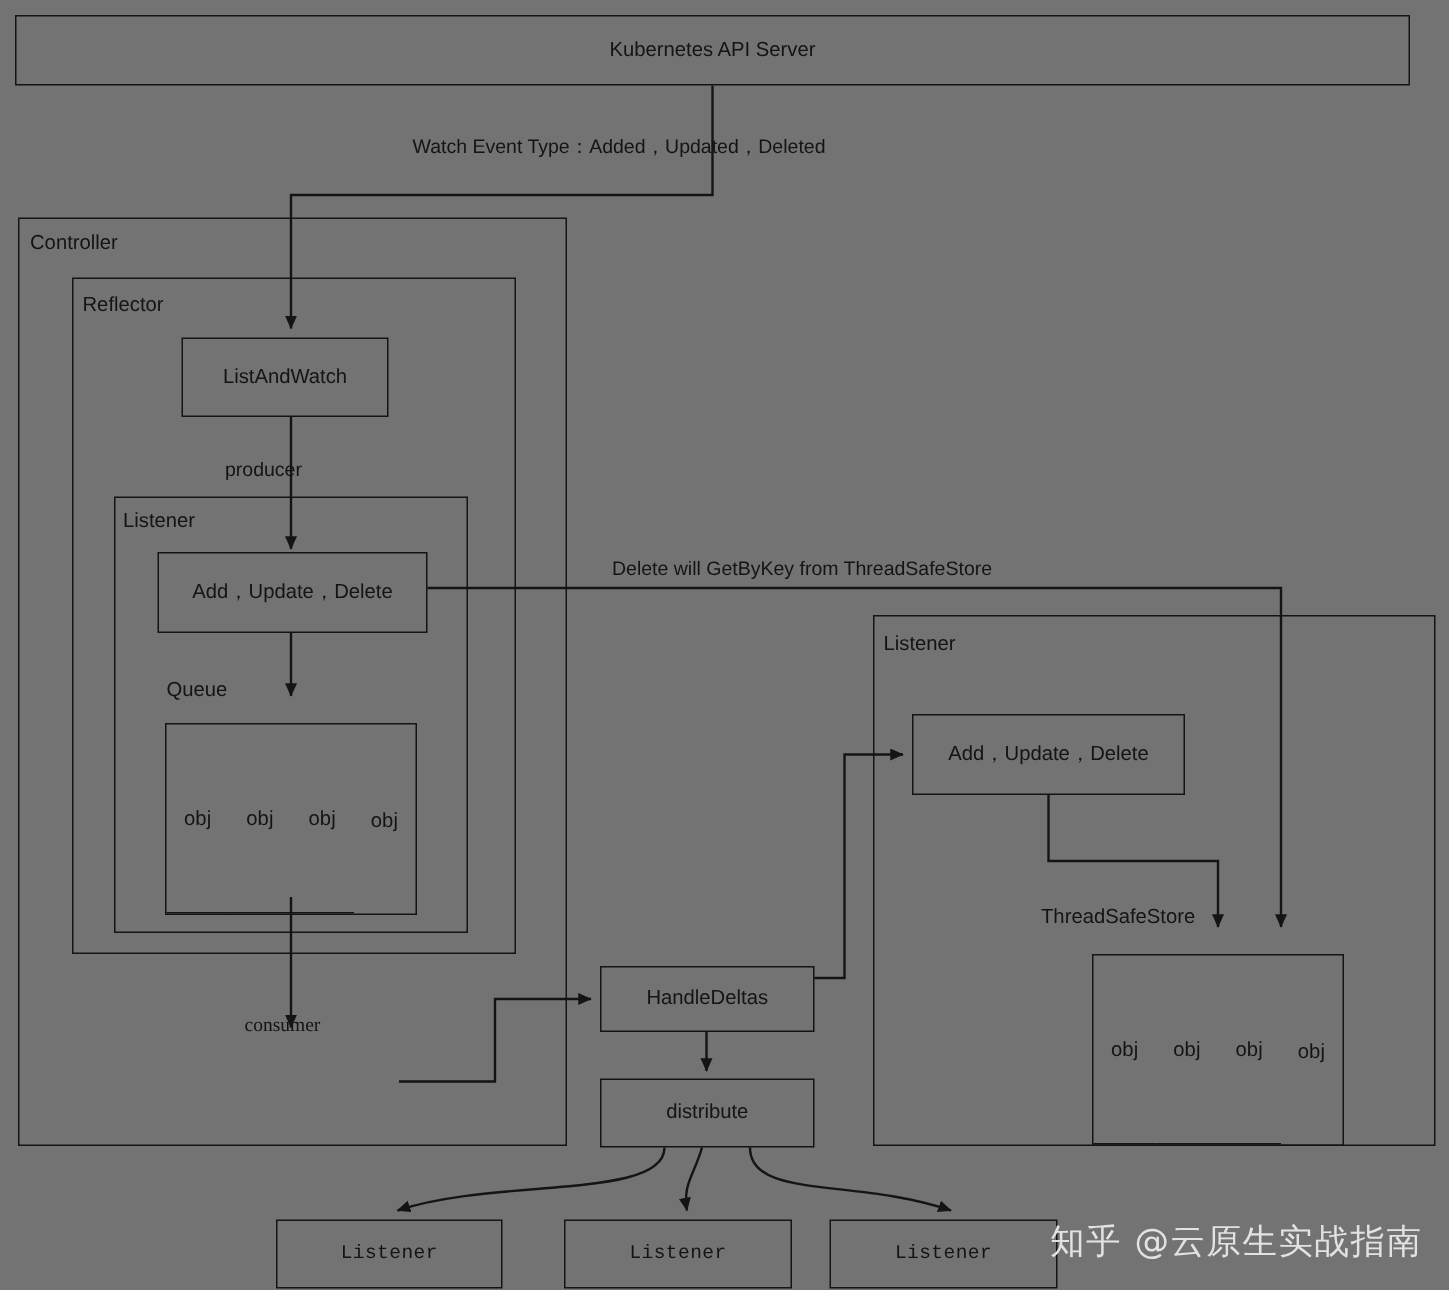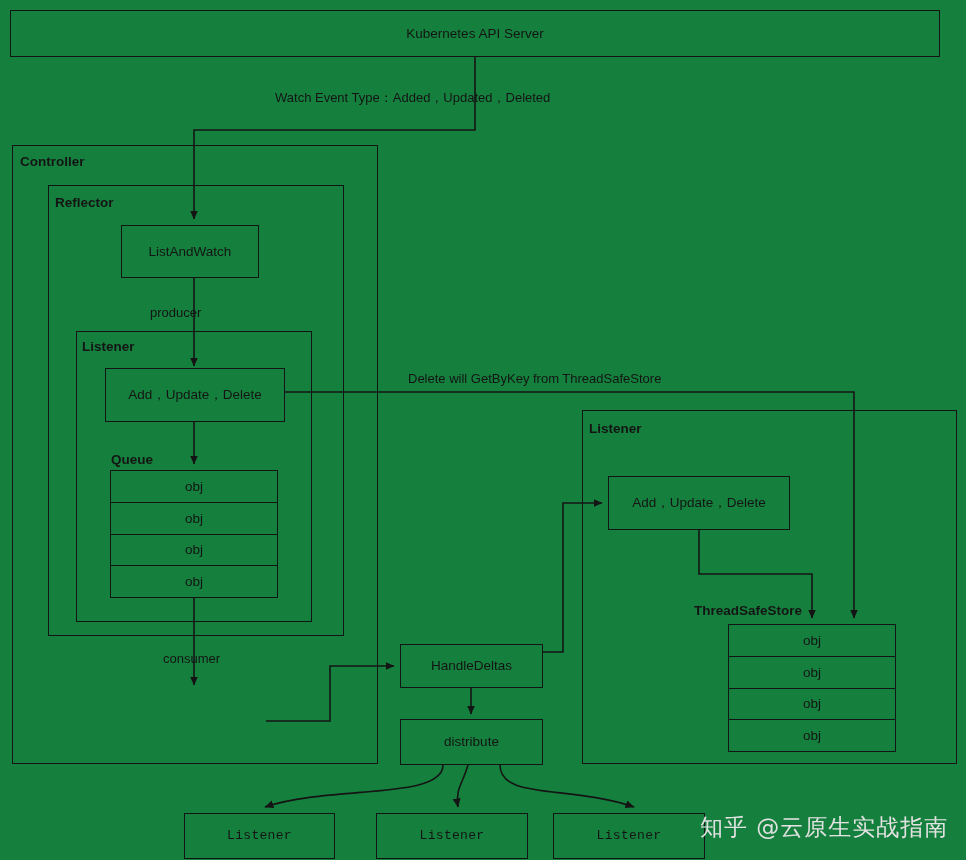--- a/index.html
+++ b/index.html
@@ -5,21 +5,21 @@
 <style>
   html,body{margin:0;padding:0;background:#ffffff;}
   body{
     font-family:"Liberation Sans","DejaVu Sans",sans-serif;
     -webkit-font-smoothing:antialiased;
   }
   #canvas{
     position:relative;
     width:966px;
     height:860px;
-    background:#15803d;
+    background:#737373;
     overflow:hidden;
   }
   svg.layer{
     position:absolute;
     left:0;top:0;
     width:966px;height:860px;
     pointer-events:none;
   }
   
   .box{
@@ -33,21 +33,20 @@
     box-sizing:border-box;
     border:1.6px solid #141414;
     background:transparent;
   }
   .group-label{
     position:absolute;
     font-size:13.5px;
     color:#141414;
     white-space:nowrap;
     line-height:1;
-    font-weight:bold;
   }
   .box-label{
     position:absolute;
     left:0;right:0;top:50%;
     transform:translateY(-50%);
     text-align:center;
     font-size:13.5px;
     color:#141414;
     white-space:nowrap;
     line-height:1.1;
@@ -63,21 +62,22 @@
     color:#141414;
     white-space:nowrap;
     line-height:1;
   }
   
   .stack{
     position:absolute;
     box-sizing:border-box;
     border:1.6px solid #141414;
     display:flex;
-    flex-direction:column;
+    flex-direction:row;
+    margin-top:12px;
   }
   .stack .row{
     flex:1 1 0;
     box-sizing:border-box;
     display:flex;
     align-items:center;
     justify-content:center;
     font-size:13.5px;
     color:#141414;
     border-bottom:1.6px solid #141414;
@@ -160,21 +160,21 @@
 
   <div class="group-label" style="left:111px;top:453px;">Queue</div>
 
   <div class="stack" style="left:110px;top:470px;width:168px;height:128px;">
     <div class="row">obj</div>
     <div class="row">obj</div>
     <div class="row">obj</div>
     <div class="row">obj</div>
   </div>
 
-  <div class="edge-label" style="left:163px;top:652px;">consumer</div>
+  <div class="edge-label" style="left:163px;top:676px;font-family:Liberation Serif, serif;">consumer</div>
 
 
   <div class="edge-label" style="left:408px;top:372px;">Delete will GetByKey from ThreadSafeStore</div>
 
   <div class="group" style="left:582px;top:410px;width:375px;height:354px;"></div>
   <div class="group-label" style="left:589px;top:422px;">Listener</div>
 
   <div class="box" style="left:608px;top:476px;width:182px;height:54px;">
     <div class="box-label">Add，Update，Delete</div>
   </div>

